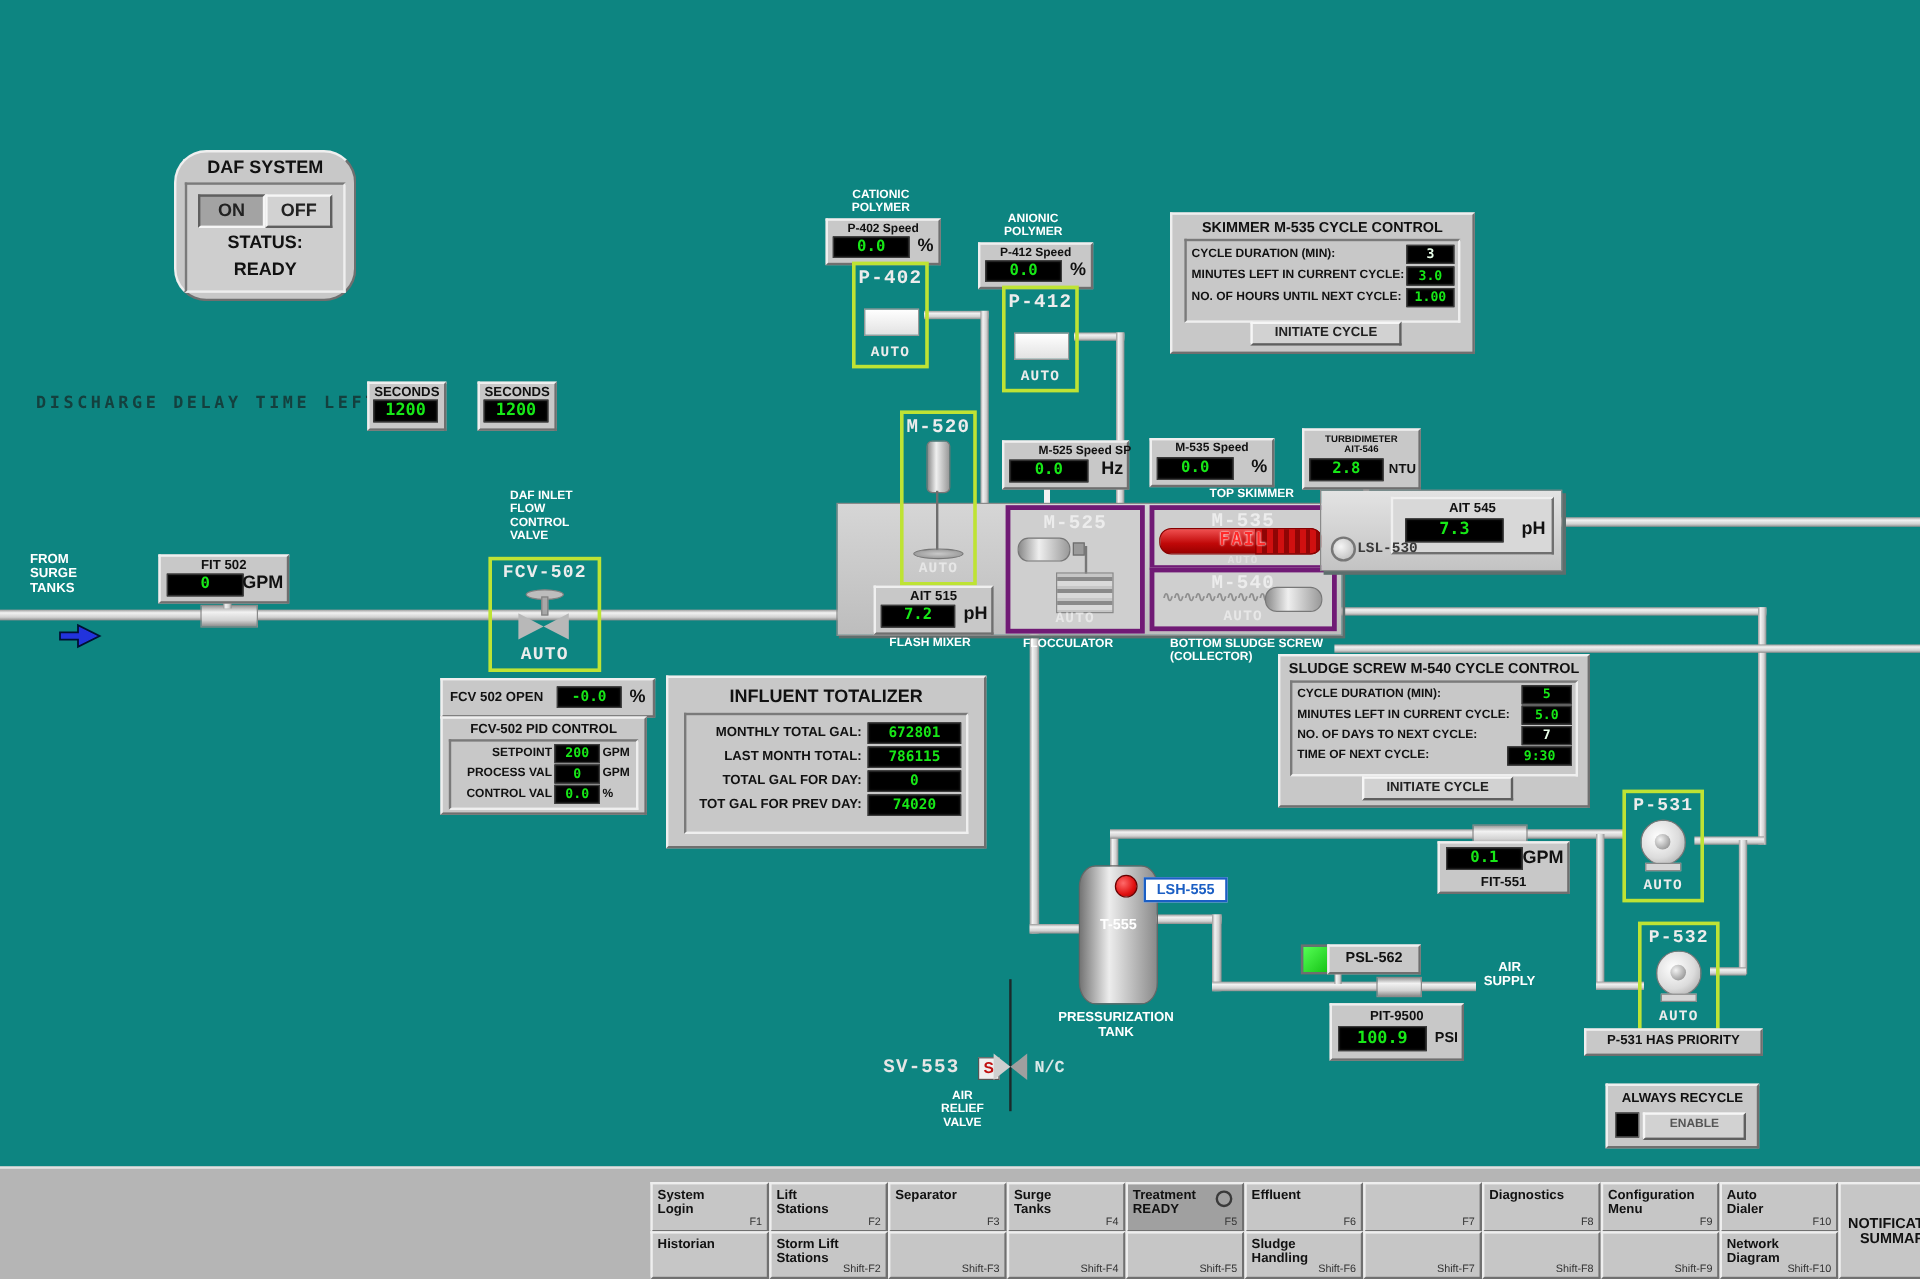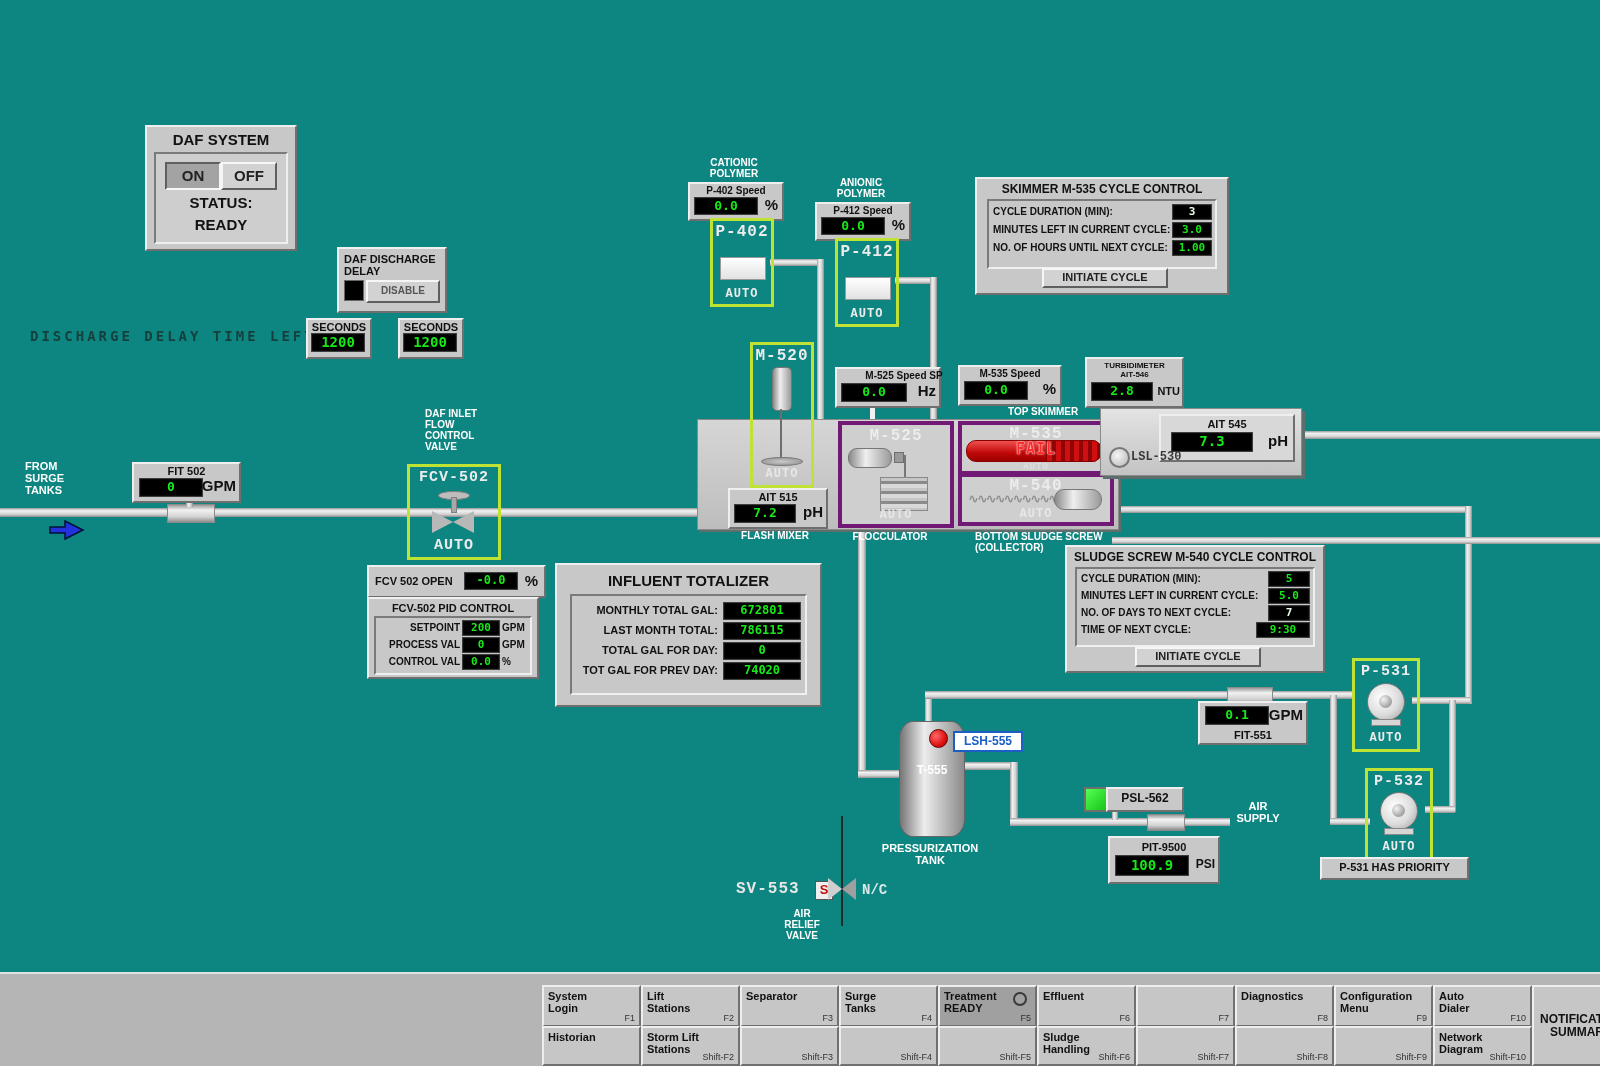--- a/index.html
+++ b/index.html
@@ -67,37 +67,30 @@
   <div class="abs pipeh" style="left:958px;top:762px;width:60px;height:8px;"></div>
   <div class="abs pipev" style="left:1010px;top:762px;width:8px;height:64px;"></div>
   <div class="abs pipeh" style="left:1010px;top:818px;width:220px;height:8px;"></div>
   <div class="abs pipev" style="left:1112px;top:808px;width:6px;height:12px;"></div>
   <div class="abs pipeh" style="left:1147px;top:814px;width:36px;height:15px;border:1px solid #8a8a8a;"></div>
 
   <div class="abs" style="left:870px;top:402px;width:5px;height:19px;background:#f2f2f2;"></div>
   <div class="abs" style="left:1136px;top:400px;width:5px;height:14px;background:#f2f2f2;"></div>
   <div class="abs" style="left:841px;top:816px;width:2px;height:110px;background:#1c2a2a;"></div>
 
-  <div class="abs raised" style="left:145px;top:125px;width:148px;height:122px;">
+  <div class="abs raised" style="left:145px;top:125px;width:148px;height:122px;border-radius:27px;">
     <div class="abs lbl s15 ctr" style="left:0;top:4px;width:100%;">DAF SYSTEM</div>
     <div class="abs sunken" style="left:7px;top:25px;width:130px;height:88px;background:#cecece;">
       <div class="abs btn3 pressed s13" style="left:9px;top:8px;width:52px;height:24px;line-height:24px;"><span>ON</span></div>
       <div class="abs btn3 s13" style="left:65px;top:8px;width:52px;height:24px;line-height:24px;"><span>OFF</span></div>
       <div class="abs lbl s15 ctr" style="left:0;top:40px;width:100%;">STATUS:</div>
       <div class="abs lbl s15 ctr" style="left:0;top:62px;width:100%;">READY</div>
     </div>
   </div>
 
-  <div class="abs raised" style="left:337px;top:247px;width:106px;height:62px;">
-    <div class="abs lbl s11" style="left:5px;top:4px;">
-      <span>DAF DISCHARGE</span><br><span>DELAY</span>
-    </div>
-    <div class="abs" style="left:5px;top:31px;width:18px;height:19px;background:#000;border:1px solid #666;"></div>
-    <div class="abs btn3 s10" style="left:27px;top:31px;width:70px;height:19px;line-height:17px;color:#555;"><span>DISABLE</span></div>
-  </div>
 
   <div class="abs dlbl" style="left:30px;top:328px;font-size:14px;letter-spacing:3px;">DISCHARGE DELAY TIME LEFT</div>
   <div class="abs raised" style="left:306px;top:318px;width:62px;height:37px;">
     <div class="abs lbl s11 ctr" style="left:0;top:1px;width:100%;">SECONDS</div>
     <div class="abs lcd" style="left:3px;top:13px;width:52px;height:17px;font-size:14px;">1200</div>
   </div>
   <div class="abs raised" style="left:398px;top:318px;width:62px;height:37px;">
     <div class="abs lbl s11 ctr" style="left:0;top:1px;width:100%;">SECONDS</div>
     <div class="abs lcd" style="left:3px;top:13px;width:52px;height:17px;font-size:14px;">1200</div>
   </div>
@@ -325,20 +318,25 @@
     <div class="abs tag s12" style="left:0;bottom:4px;width:100%;">AUTO</div>
   </div>
   <div class="abs limebox" style="left:1365px;top:768px;width:62px;height:86px;">
     <div class="abs tag s15" style="left:0;top:2px;width:100%;">P-532</div>
     <div class="pump" style="left:12px;top:21px;"></div>
     <div class="abs" style="left:16px;top:57px;width:28px;height:5px;background:#d6d6d6;border:1px solid #888;"></div>
     <div class="abs tag s12" style="left:0;bottom:3px;width:100%;">AUTO</div>
   </div>
   <div class="abs raised ctr" style="left:1320px;top:857px;width:145px;height:19px;font:bold 11px 'Liberation Sans',sans-serif;line-height:17px;color:#111;"><span>P-531 HAS PRIORITY</span></div>
 
+  <div class="abs raised" style="left:1338px;top:903px;width:124px;height:50px;">
+    <div class="abs lbl s11 ctr" style="left:0;top:4px;width:100%;">ALWAYS RECYCLE</div>
+    <div class="abs" style="left:6px;top:22px;width:18px;height:19px;background:#000;border:1px solid #666;"></div>
+    <div class="abs btn3 s10" style="left:29px;top:22px;width:82px;height:19px;line-height:16px;color:#555;"><span>ENABLE</span></div>
+  </div>
 
   <div class="abs" style="left:736px;top:880px;font:bold 16px 'Liberation Mono','DejaVu Sans Mono',monospace;color:#e6e6e6;letter-spacing:1px;">SV-553</div>
   <div class="abs" style="left:815px;top:881px;width:16px;height:17px;background:#efefef;border:1px solid #555;font:bold 13px 'Liberation Sans',sans-serif;color:#c01010;text-align:center;line-height:16px;"><span>S</span></div>
   <div class="abs" style="left:828px;top:878px;width:0;height:0;border-top:11px solid transparent;border-bottom:11px solid transparent;border-left:14px solid #cfcfcf;"></div>
   <div class="abs" style="left:842px;top:878px;width:0;height:0;border-top:11px solid transparent;border-bottom:11px solid transparent;border-right:14px solid #9f9f9f;"></div>
   <div class="abs" style="left:862px;top:882px;font:bold 14px 'Liberation Mono','DejaVu Sans Mono',monospace;color:#d8e8e8;">N/C</div>
   <div class="abs wlbl s10 ctr" style="left:770px;top:908px;width:64px;">
     <span>AIR</span><br><span>RELIEF</span><br><span>VALVE</span>
   </div>
 

